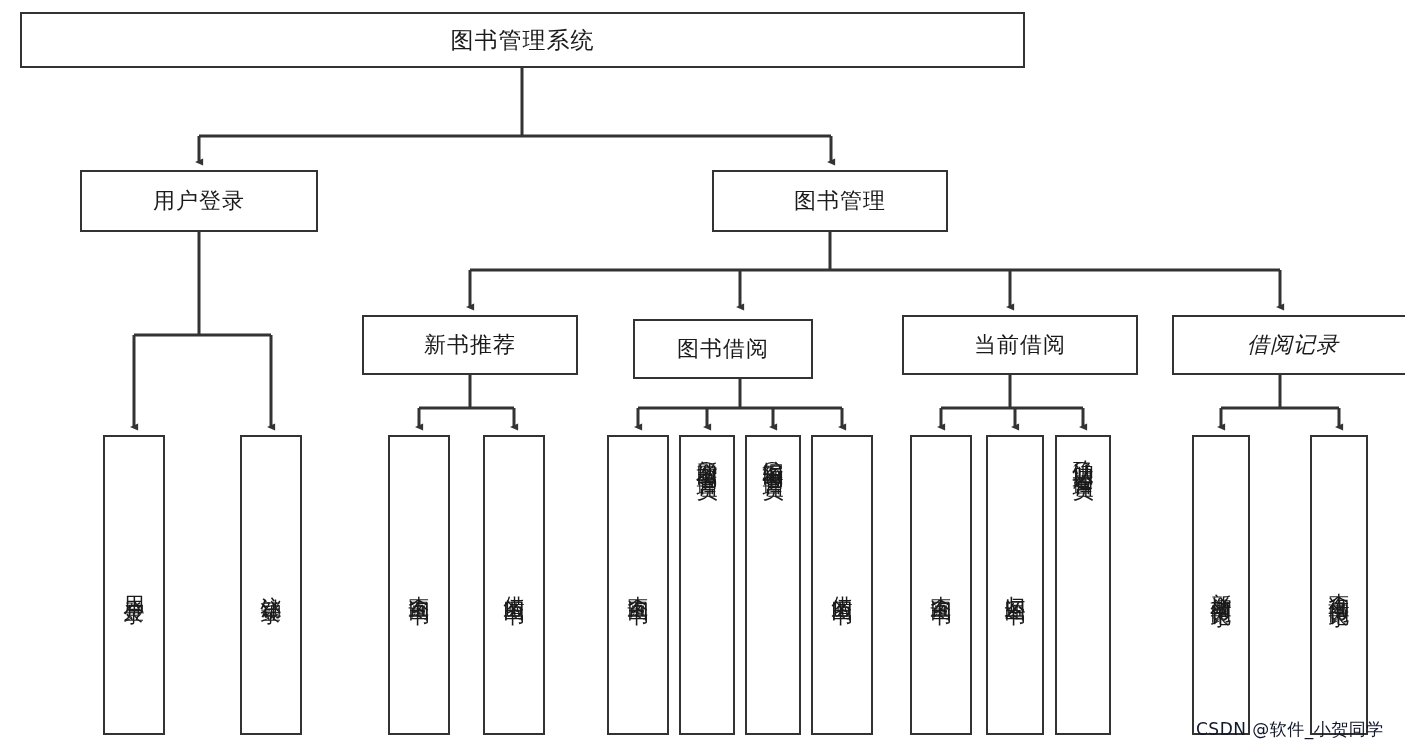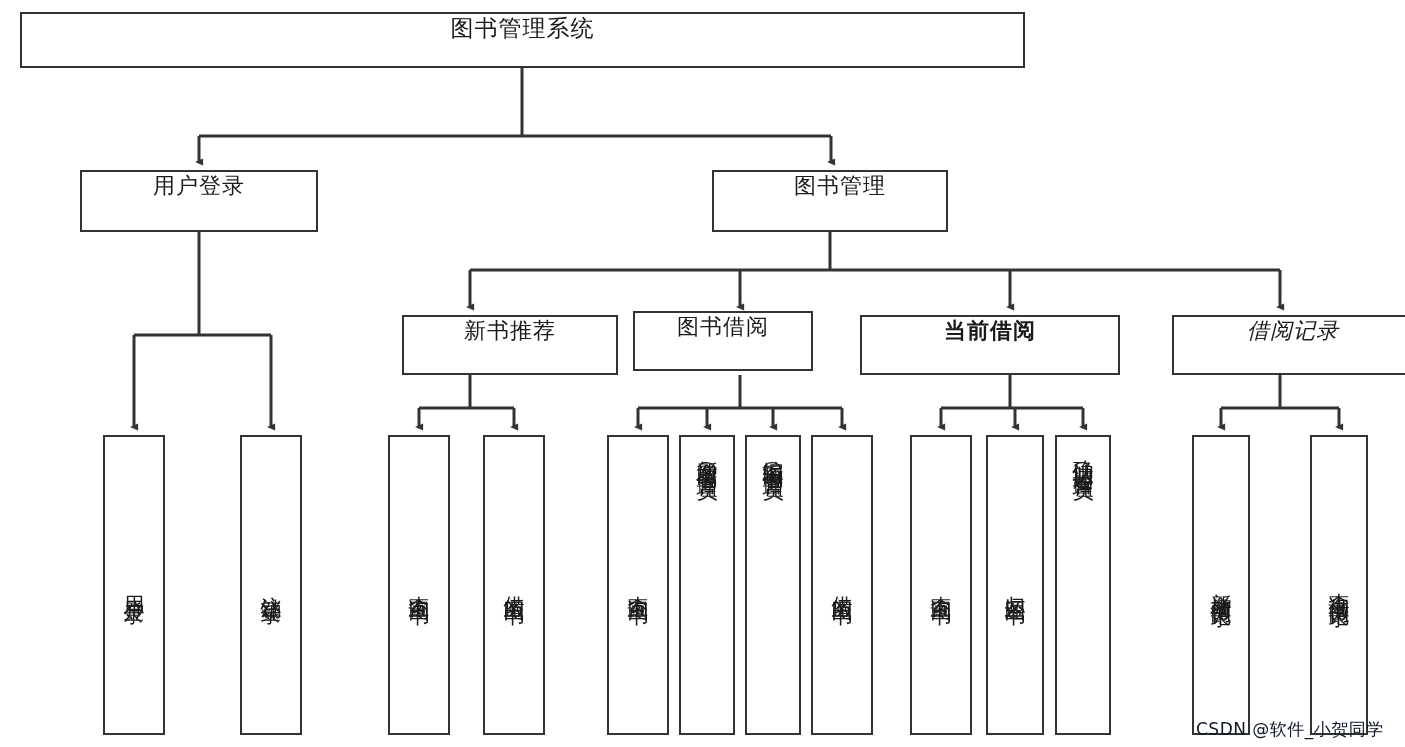--- a/index.html
+++ b/index.html
@@ -23,21 +23,21 @@
     top: 0;
     width: 1405px;
     height: 747px;
   }
   .node {
     position: absolute;
     box-sizing: border-box;
     border: 2px solid #333333;
     background: #ffffff;
     display: flex;
-    align-items: flex-start;
+    align-items: center;
     justify-content: center;
     color: #1a1a1a;
   }
   .node .label {
     font-size: 22px;
     line-height: 1.25;
     letter-spacing: 1px;
     white-space: nowrap;
   }
   .node.horiz .label {
@@ -125,27 +125,27 @@
     <span class="label">图书管理系统</span>
   </div>
 
   <div class="node horiz" style="left:80px; top:170px; width:238px; height:62px;">
     <span class="label">用户登录</span>
   </div>
   <div class="node horiz" style="left:712px; top:170px; width:236px; height:62px;padding-left:20px;">
     <span class="label">图书管理</span>
   </div>
 
-  <div class="node horiz" style="left:362px; top:315px; width:216px; height:60px;margin-left:40px;">
+  <div class="node horiz" style="left:362px; top:315px; width:216px; height:60px;">
     <span class="label">新书推荐</span>
   </div>
-  <div class="node horiz" style="left:633px; top:311px; width:180px; height:60px;">
+  <div class="node horiz" style="left:633px; top:319px; width:180px; height:60px;">
     <span class="label">图书借阅</span>
   </div>
-  <div class="node horiz" style="left:860px; top:315px; width:260px; height:60px;font-weight:bold;">
+  <div class="node horiz" style="left:902px; top:315px; width:236px; height:60px;">
     <span class="label">当前借阅</span>
   </div>
   <div class="node horiz" style="left:1172px; top:315px; width:242px; height:60px;font-style:italic;">
     <span class="label">借阅记录</span>
   </div>
 
   <div class="node vert" style="left:103px; top:435px; width:62px; height:300px;">
     <span class="label">用户登录</span>
   </div>
   <div class="node vert" style="left:240px; top:435px; width:62px; height:300px;">

